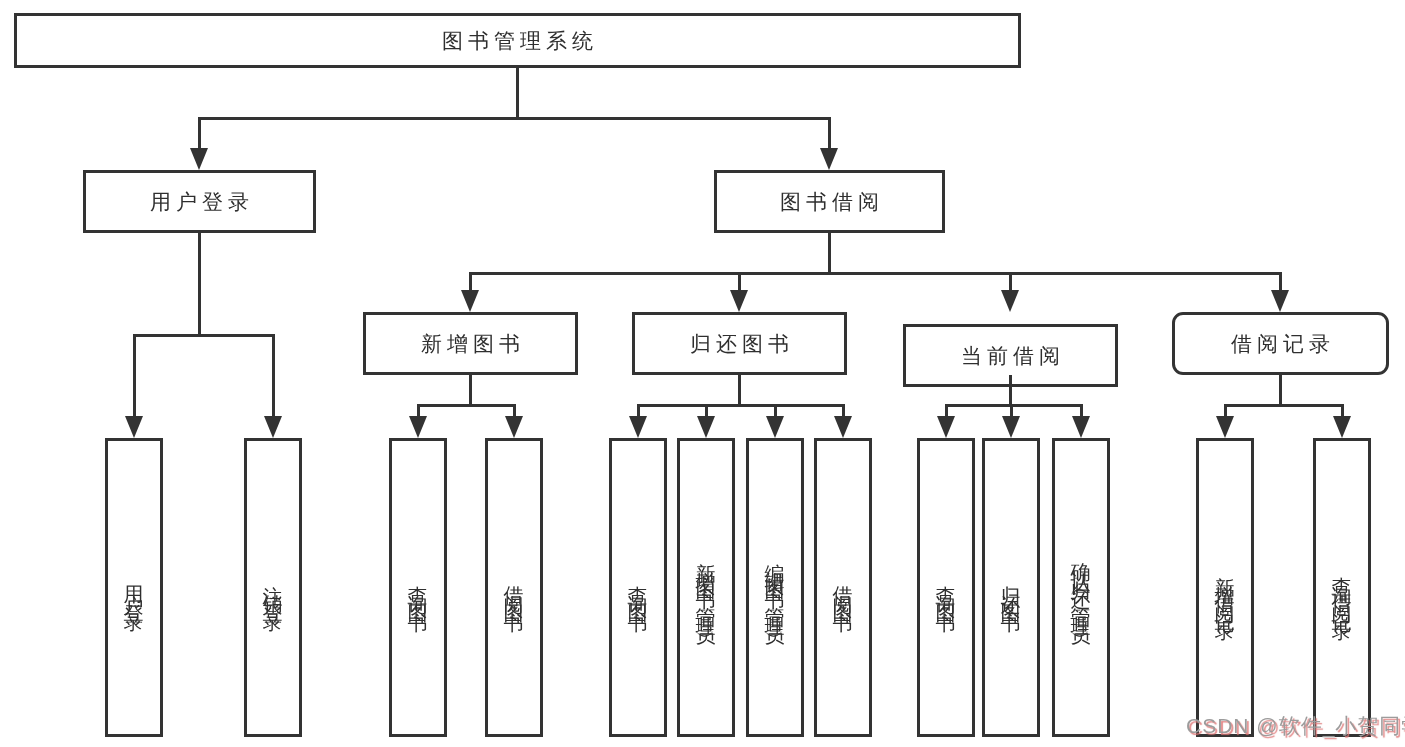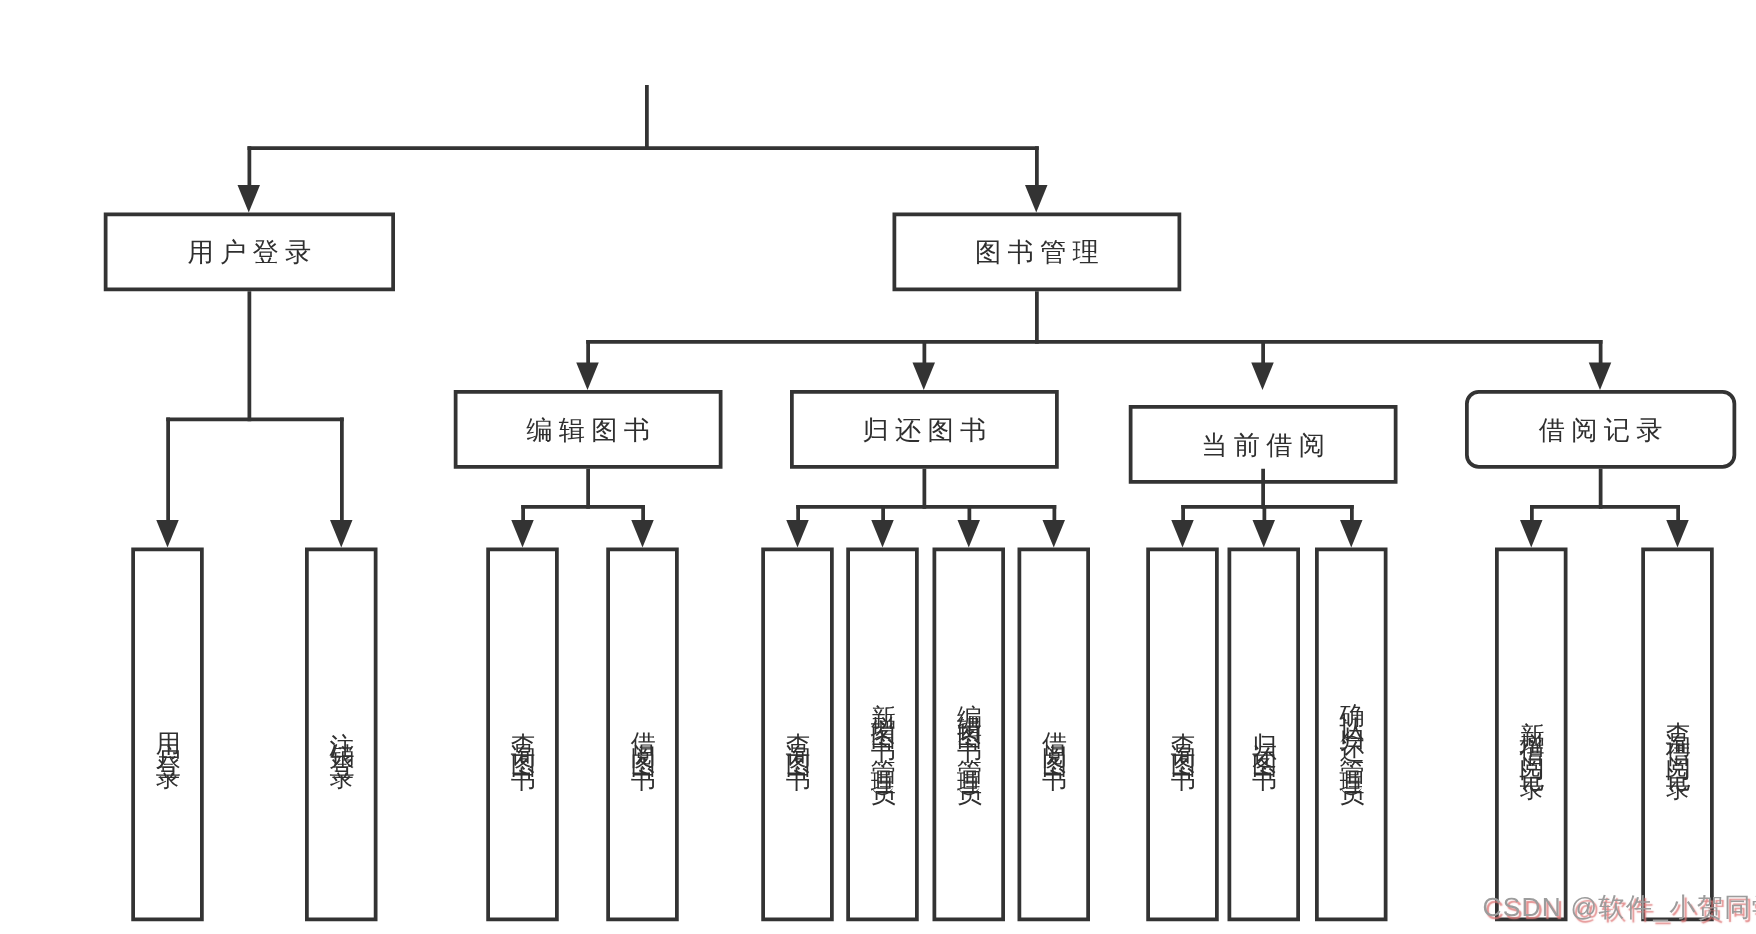--- a/index.html
+++ b/index.html
@@ -57,26 +57,27 @@
     white-space: nowrap;
     text-shadow: 2px 2px 1px rgba(222, 118, 118, 0.85);
     z-index: 5;
   }
 </style>
 </head>
 <body>
 
 <div class="canvas">
 
+  <div class="node h" style="left:14px; top:13px; width:1007px; height:55px;">图书管理系统</div>
 
   <div class="node h" style="left:83px; top:170px; width:233px; height:63px;">用户登录</div>
 
-  <div class="node h" style="left:714px; top:170px; width:231px; height:63px;">图书管理</div>
+  <div class="node h" style="left:714px; top:170px; width:231px; height:63px;">图书借阅</div>
 
-  <div class="node h" style="left:363px; top:312px; width:215px; height:63px;">编辑图书</div>
+  <div class="node h" style="left:363px; top:312px; width:215px; height:63px;">新增图书</div>
 
   <div class="node h" style="left:632px; top:312px; width:215px; height:63px;">归还图书</div>
 
   <div class="node h" style="left:903px; top:324px; width:215px; height:63px;">当前借阅</div>
 
   <div class="node h" style="left:1172px; top:312px; width:217px; height:63px;border-radius:11px;">借阅记录</div>
 
   <div class="node v" style="left:105px; top:438px; width:58px; height:299px;">
     <span class="vtext">用户登录</span>
   </div>

